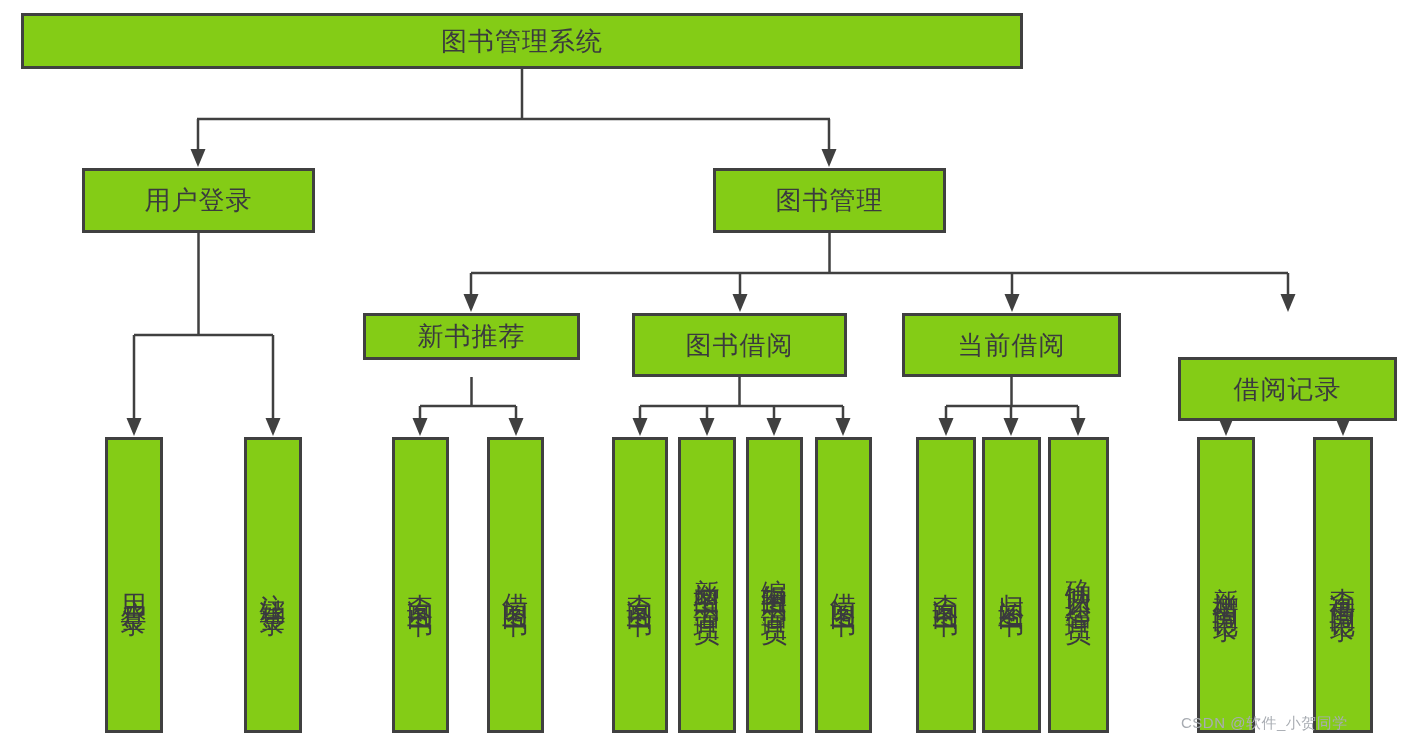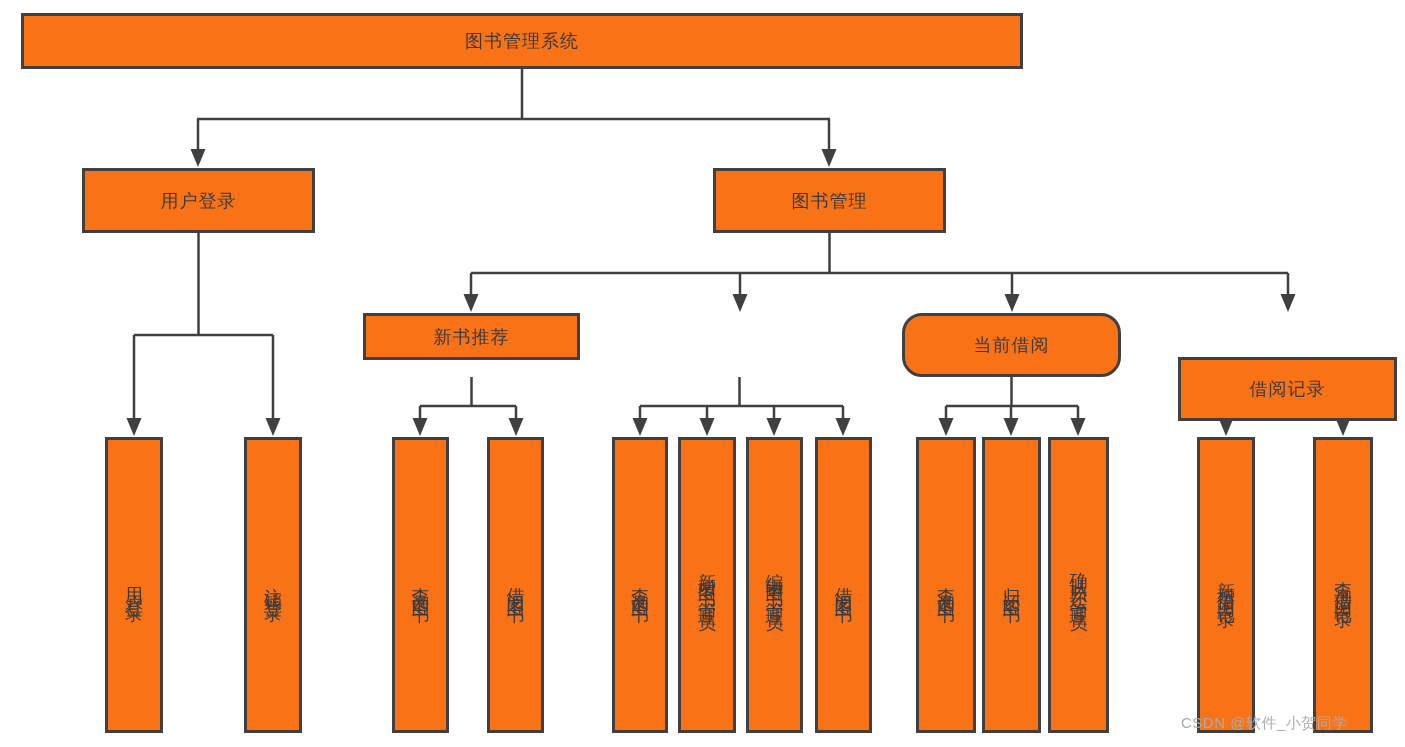--- a/index.html
+++ b/index.html
@@ -23,26 +23,26 @@
   .connectors {
     position: absolute;
     left: 0; top: 0;
     width: 1405px; height: 747px;
     z-index: 1;
   }
   .box {
     position: absolute;
     box-sizing: border-box;
     border: 3px solid var(--line);
-    background: #f97316;
+    background: #84cc16;
     color: var(--text);
     display: flex;
     align-items: center;
     justify-content: center;
-    font-size: 18px;
+    font-size: 26px;
     z-index: 2;
     text-align: center;
   }
   .h { letter-spacing: 1px; white-space: nowrap; }
   .v {
     writing-mode: vertical-rl;
     text-orientation: mixed;
     letter-spacing: 6px;
     line-height: 1;
   }
@@ -103,21 +103,24 @@
   <div class="box h" style="left:82px; top:168px; width:233px; height:65px;">
     <span>用户登录</span>
   </div>
   <div class="box h" style="left:713px; top:168px; width:233px; height:65px;">
     <span>图书管理</span>
   </div>
 
   <div class="box h" style="left:363px; top:313px; width:217px; height:47px;">
     <span>新书推荐</span>
   </div>
-  <div class="box h" style="left:902px; top:313px; width:219px; height:64px;border-radius:20px;">
+  <div class="box h" style="left:632px; top:313px; width:215px; height:64px;">
+    <span>图书借阅</span>
+  </div>
+  <div class="box h" style="left:902px; top:313px; width:219px; height:64px;">
     <span>当前借阅</span>
   </div>
   <div class="box h" style="left:1178px; top:313px; width:219px; height:64px;margin-top:44px;">
     <span>借阅记录</span>
   </div>
 
   <div class="box v" style="left:105px; top:437px; width:58px; height:296px;">
     <span>用户登录</span>
   </div>
   <div class="box v" style="left:244px; top:437px; width:58px; height:296px;">

